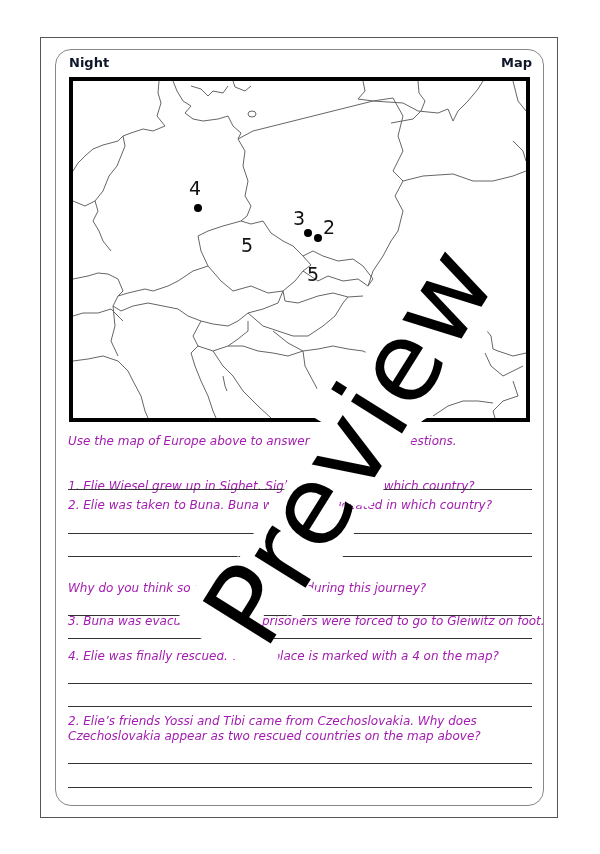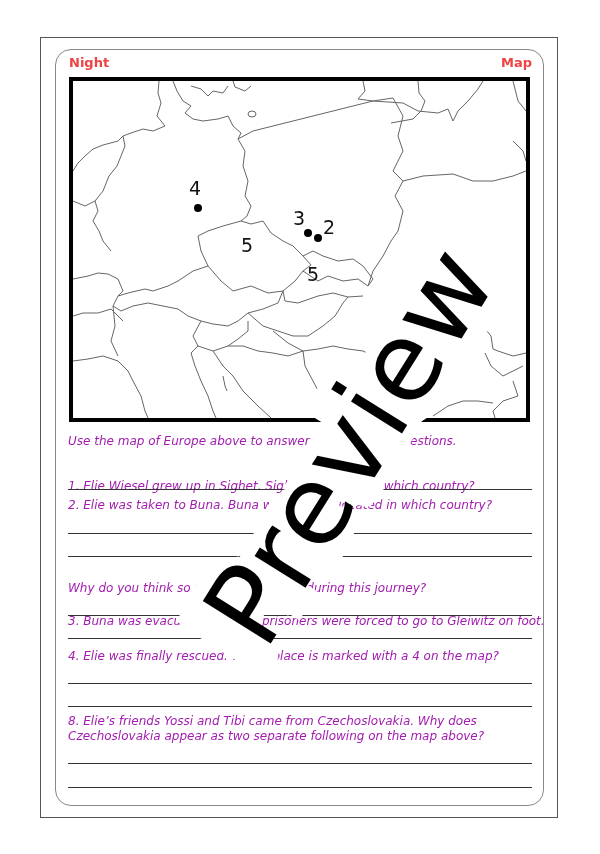--- a/index.html
+++ b/index.html
@@ -9,21 +9,21 @@
     }
     .page-border {
       position: absolute; left: 40px; top: 37px; width: 518px; height: 781px;
       border: 1px solid #555; box-sizing: border-box; background: #fff;
     }
     .card {
       position: absolute; left: 55px; top: 49px; width: 489px; height: 757px;
       border: 1px solid #888; border-radius: 16px; box-sizing: border-box;
     }
     .hdr-left, .hdr-right {
-      position: absolute; top: 55px; font-weight: bold; font-size: 13px; color: #ef4444;
+      position: absolute; top: 55px; font-weight: bold; font-size: 13px; color: #0f172a;
     }
     .hdr-left { left: 69px; }
     .hdr-right { right: 68px; }
     .map {
       position: absolute; left: 69px; top: 77px; width: 461px; height: 345px;
       border: 4px solid #000; box-sizing: border-box; background: #fff; overflow: hidden;
     }
     .map svg { position: absolute; left: 0; top: 0; }
     .marker-label {
       position: absolute; font-size: 19px; color: #111; line-height: 1;
@@ -144,22 +144,22 @@
 
 <div class="text-line" style="top:566px;margin-top:48px;">3. Buna was evacuated and the prisoners were forced to go to Gleiwitz on foot.</div>
 <div class="text-line" style="top:581px;">Why do you think so many people died during this journey?</div>
 <div class="answer-line" style="top:615px;"></div>
 <div class="answer-line" style="top:638px;"></div>
 
 <div class="text-line" style="top:649px;">4. Elie was finally rescued. Which place is marked with a 4 on the map?</div>
 <div class="answer-line" style="top:683px;"></div>
 <div class="answer-line" style="top:706px;"></div>
 
-<div class="text-line" style="top:714px;">8. Elie’s friends Yossi and Tibi came from Czechoslovakia. Why does</div>
-<div class="text-line" style="top:729px;">Czechoslovakia appear as two separate following on the map above?</div>
+<div class="text-line" style="top:714px;">2. Elie’s friends Yossi and Tibi came from Czechoslovakia. Why does</div>
+<div class="text-line" style="top:729px;">Czechoslovakia appear as two rescued countries on the map above?</div>
 <div class="answer-line" style="top:763px;"></div>
 <div class="answer-line" style="top:787px;"></div>
 
 <div class="watermark">
   <div class="watermark-inner">
     <span class="wm-bg">Preview</span>
     <span class="wm-fg">Preview</span>
   </div>
 </div>
 

